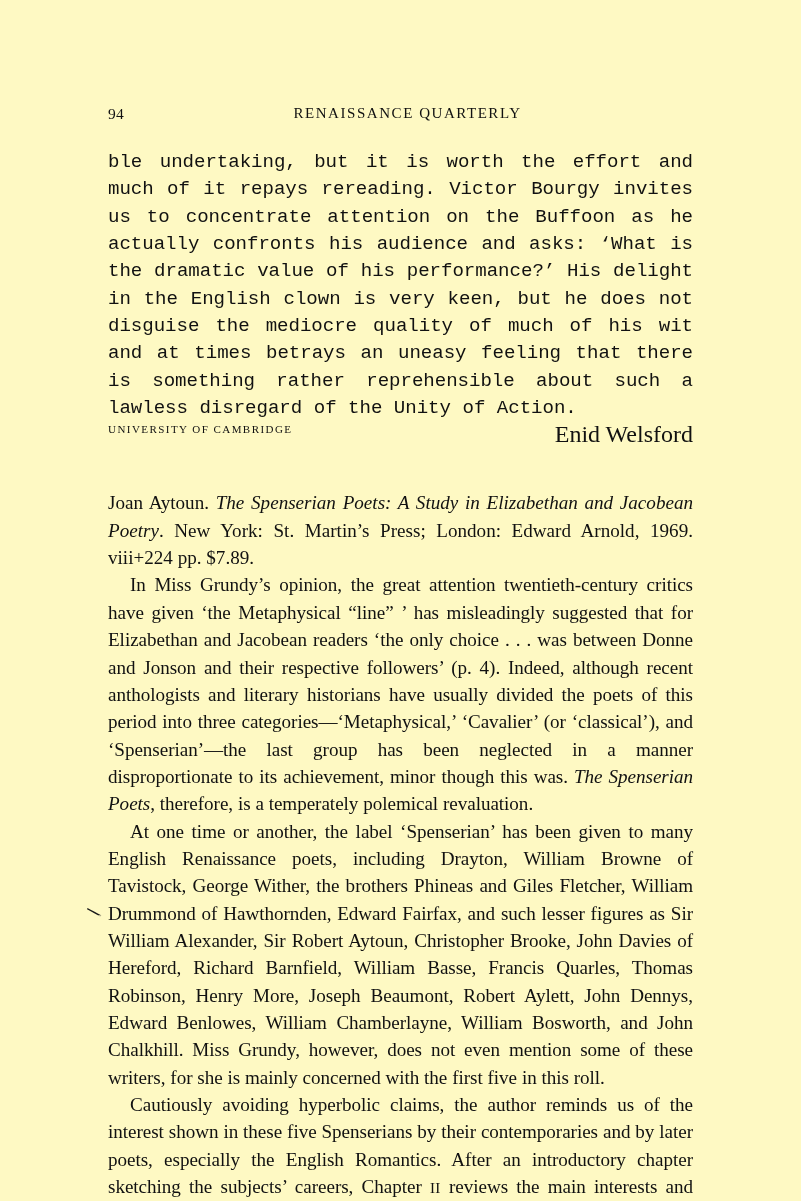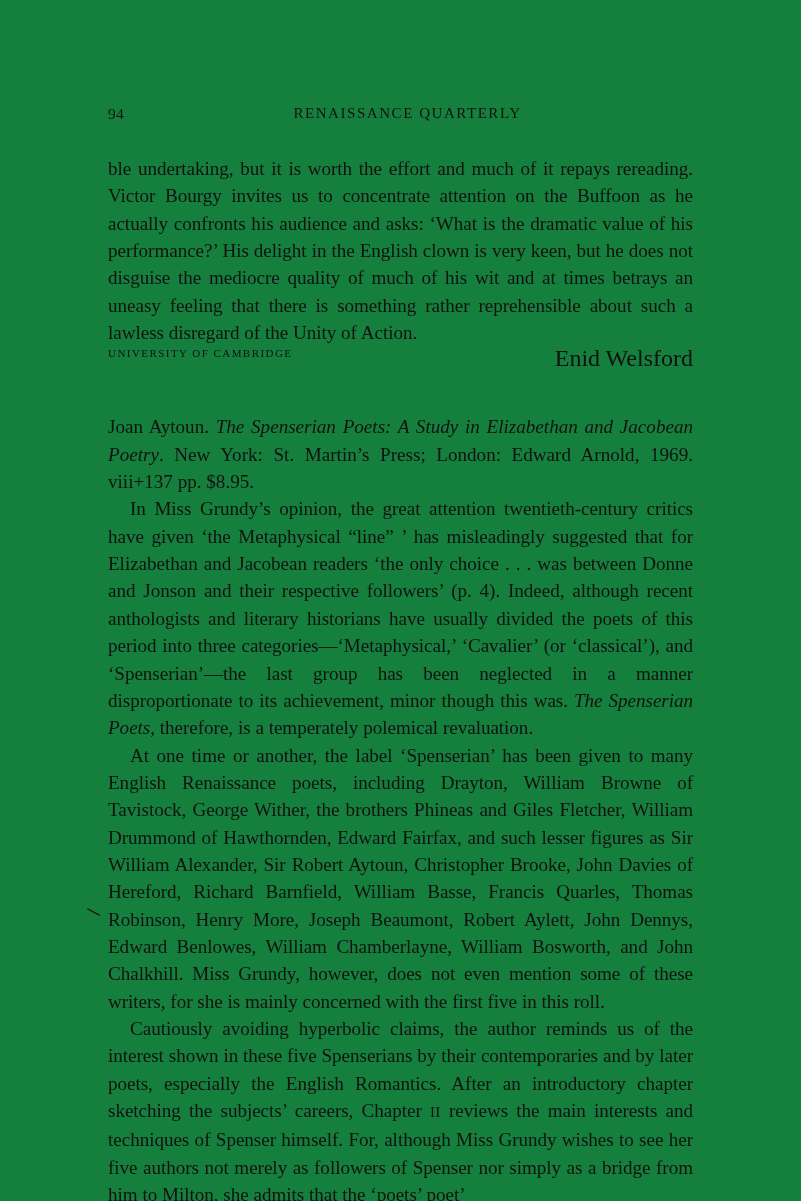--- a/index.html
+++ b/index.html
@@ -4,21 +4,21 @@
 <style>
   html, body {
     margin: 0;
     padding: 0;
     background: #ffffff;
   }
   .page {
     position: relative;
     width: 801px;
     height: 1201px;
-    background: #15803d;
+    background: #fef9c3;
     overflow: hidden;
     font-family: "Liberation Serif", "DejaVu Serif", serif;
     color: #111111;
   }
   .content {
     position: absolute;
     left: 108px;
     top: 105px;
     width: 585px;
   }
@@ -54,21 +54,22 @@
     margin: 0;
     letter-spacing: -0.04px;
     word-spacing: 0.1px;
     -webkit-hyphens: none;
     hyphens: none;
   }
   .para.indent {
     text-indent: 22px;
   }
   .para.first-block {
-    margin-top: 16px;
+    margin-top: 10px;
+    font-family: Liberation Mono, monospace;
   }
   .italic { font-style: italic; }
 
   .smallcap-num {
     font-size: 15px;
     letter-spacing: 0.4px;
   }
 
   
   .signature {
@@ -126,21 +127,21 @@
 
     <p class="para first-block">ble undertaking, but it is worth the effort and much of it repays rereading. Victor Bourgy invites us to concentrate attention on the Buffoon as he actually confronts his audience and asks: ‘What is the dramatic value of his performance?’ His delight in the English clown is very keen, but he does not disguise the mediocre quality of much of his wit and at times betrays an uneasy feeling that there is something rather reprehensible about such a lawless disregard of the Unity of Action.</p>
 
     <div class="signature">
       <span class="affiliation">UNIVERSITY OF CAMBRIDGE</span>
       <span class="reviewer">Enid Welsford</span>
     </div>
 
     <div class="review-block">
       <p class="citation">
-        <span>Joan Aytoun. </span><span class="italic">The Spenserian Poets: A Study in Elizabethan and Jacobean Poetry</span><span>. New York: St. Martin’s Press; London: Edward Arnold, 1969. viii+137 pp. $8.95.</span>
+        <span>Joan Aytoun. </span><span class="italic">The Spenserian Poets: A Study in Elizabethan and Jacobean Poetry</span><span>. New York: St. Martin’s Press; London: Edward Arnold, 1969. viii+224 pp. $7.89.</span>
       </p>
       <div id="review-two-body">
           <p class="para indent"><span>In Miss Grundy’s opinion, the great attention twentieth-century critics have given ‘the Metaphysical “line” ’ has misleadingly suggested that for Elizabethan and Jacobean readers ‘the only choice . . . was between Donne and Jonson and their respective followers’ (p. 4). Indeed, although recent anthologists and literary historians have usually divided the poets of this period into three categories—‘Metaphysical,’ ‘Cavalier’ (or ‘classical’), and ‘Spenserian’—the last group has been neglected in a manner disproportionate to its achievement, minor though this was. </span><span class="italic">The Spenserian Poets</span><span>, therefore, is a temperately polemical revaluation.</span></p>
           <p class="para indent"><span>At one time or another, the label ‘Spenserian’ has been given to many English Renaissance poets, including Drayton, William Browne of Tavistock, George Wither, the brothers Phineas and Giles Fletcher, William Drummond of Hawthornden, Edward Fairfax, and such lesser figures as Sir William Alexander, Sir Robert Aytoun, Christopher Brooke, John Davies of Hereford, Richard Barnfield, William Basse, Francis Quarles, Thomas Robinson, Henry More, Joseph Beaumont, Robert Aylett, John Dennys, Edward Benlowes, William Chamberlayne, William Bosworth, and John Chalkhill. Miss Grundy, however, does not even mention some of these writers, for she is mainly concerned with the first five in this roll.</span></p>
           <p class="para indent"><span>Cautiously avoiding hyperbolic claims, the author reminds us of the interest shown in these five Spenserians by their contemporaries and by later poets, especially the English Romantics. After an introductory chapter sketching the subjects’ careers, Chapter </span><span class="smallcap-num">II</span><span> reviews the main interests and techniques of Spenser himself. For, although Miss Grundy wishes to see her five authors not merely as followers of Spenser nor simply as a bridge from him to Milton, she admits that the ‘poets’ poet’</span></p>
         </div>
     </div>
 
   </div>
 

